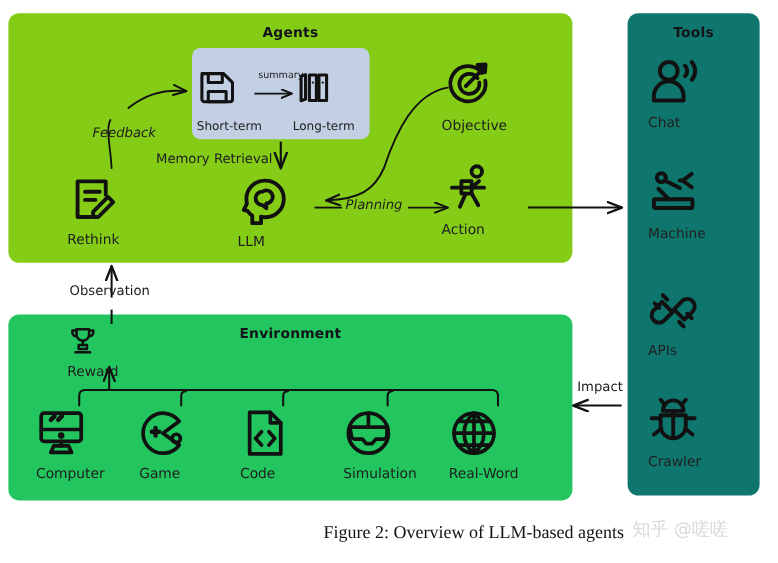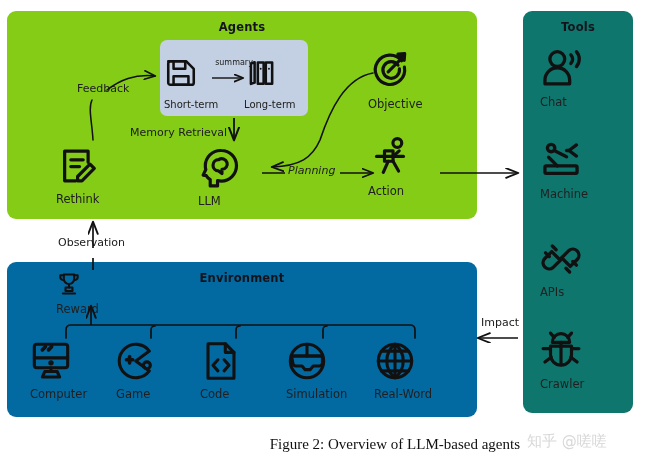--- a/index.html
+++ b/index.html
@@ -1,21 +1,21 @@
 <!DOCTYPE html>
 <html><head>
 <meta charset="utf-8">
 <style>
   html,body{margin:0;padding:0;background:#ffffff;}
   body{width:648px;height:469px;position:relative;overflow:hidden;
        font-family:"DejaVu Sans","Liberation Sans",sans-serif;color:#1b1b1b;}
 
   .panel{position:absolute;border-radius:9px;}
   #agents-panel{left:7px;top:11px;width:470px;height:208px;background:#84cc16;}
-  #environment-panel{left:7px;top:262px;width:470px;height:155px;background:#0369a1;}
+  #environment-panel{left:7px;top:262px;width:470px;height:155px;background:#22c55e;}
   #tools-panel{left:523px;top:11px;width:110px;height:402px;background:#0f766e;}
 
   .panel-title{position:absolute;width:100%;text-align:center;font-weight:bold;
                font-size:11.5px;color:#14131a;letter-spacing:.2px;}
   #agents-title{top:9px;}
   #environment-title{top:9px;}
   #tools-title{top:9px;}
 
   #memory-box{position:absolute;left:160px;top:40px;width:148px;height:76px;
               background:#c3cfe2;border-radius:7px;}
@@ -128,21 +128,21 @@
       <path d="M7 17.5 h22"></path>
       <path d="M13.5 13 h7 v8.5 h-7 z"></path>
       <path d="M20.5 17.5 l5 -4.5"></path>
       <path d="M16.5 21.5 l-4 9"></path>
       <path d="M20.5 21.5 l4.5 8"></path>
     </svg>
   </span>
   <span class="lbl">Action</span>
 </div>
 
-<div class="edge-label" style="left:77px;top:82px;">Feedback</div>
+<div class="edge-label" style="left:77px;top:104px;font-style:italic;">Feedback</div>
 <div class="edge-label" style="left:130px;top:126px;">Memory Retrieval</div>
 <div class="edge-label" style="left:288px;top:164px;font-style:italic;">Planning</div>
 
 <div class="node" style="left:56px;top:271px;width:70px;">
   <span class="glyph">
     <svg width="26" height="26" viewBox="0 0 30 30" fill="none" stroke="#111" stroke-width="2.4" stroke-linejoin="round" stroke-linecap="round">
       <path d="M9 4 h12 v5 a6 6 0 0 1 -12 0 z"></path>
       <path d="M9 5 h-4 v2.5 a3.5 3.5 0 0 0 4 3"></path>
       <path d="M21 5 h4 v2.5 a3.5 3.5 0 0 1 -4 3"></path>
       <path d="M15 15 v4"></path>

